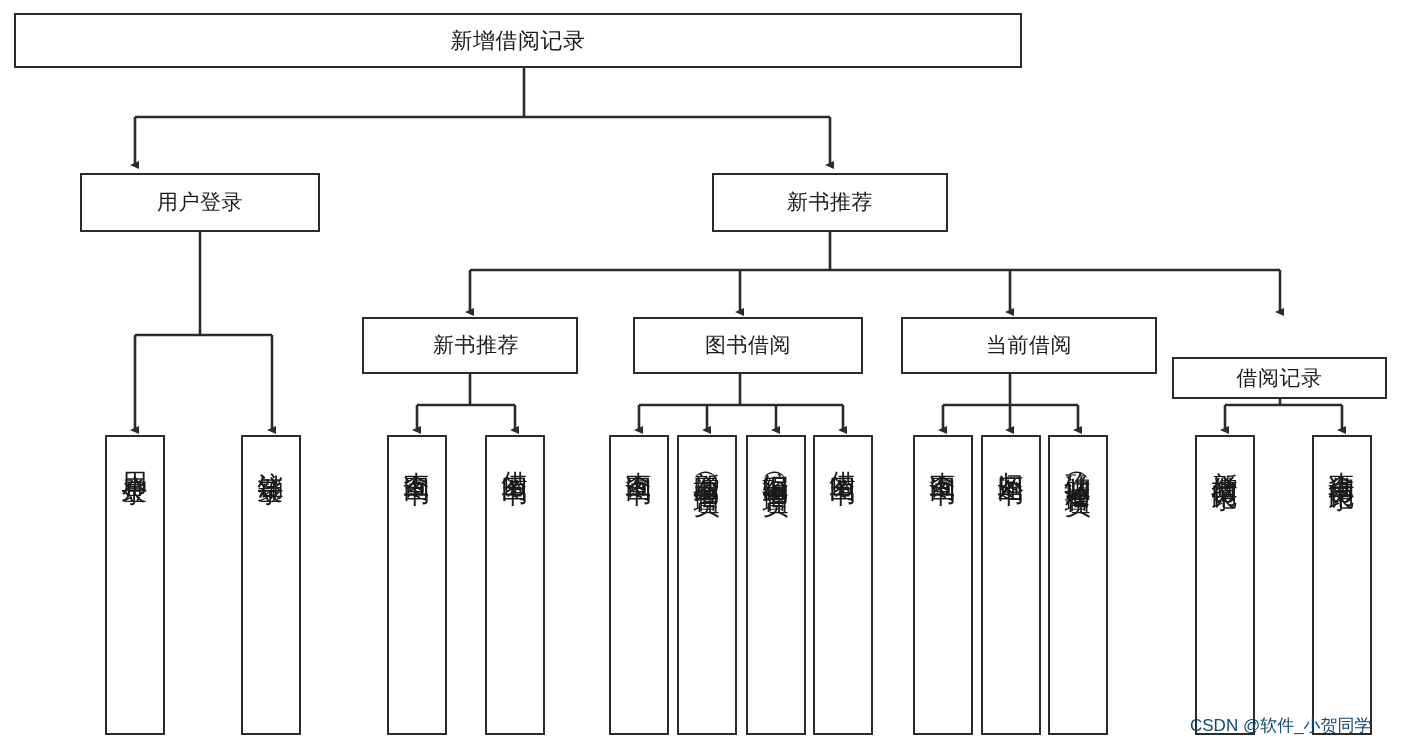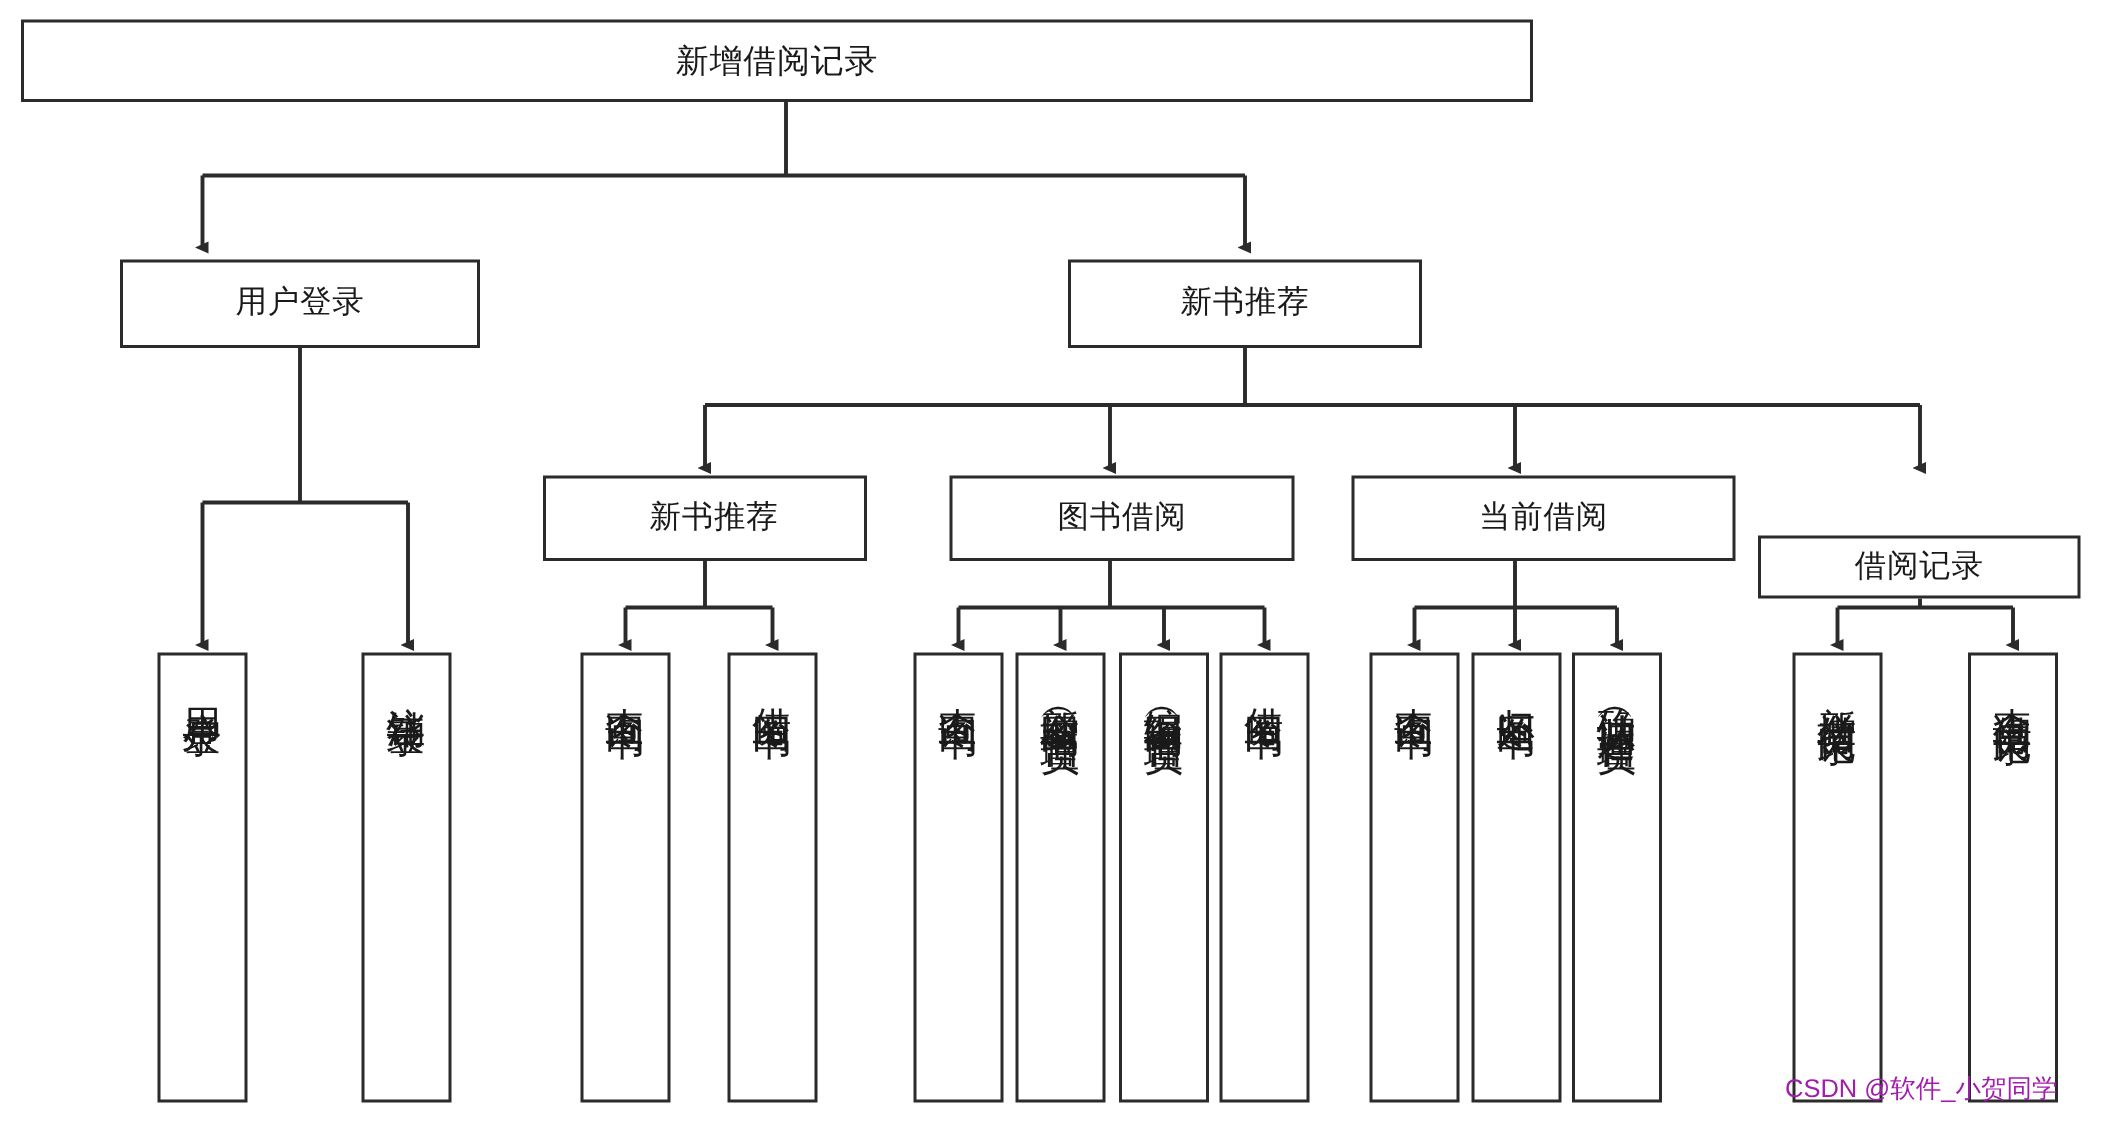--- a/index.html
+++ b/index.html
@@ -63,21 +63,21 @@
     text-orientation: upright;
     font-size: 26px;
     letter-spacing: 3px;
     line-height: 1;
   }
   .watermark {
     position: absolute;
     left: 1190px;
     top: 714px;
     font-size: 17px;
-    color: #a21caf;
+    color: #0c4a6e;
     white-space: nowrap;
     z-index: 3;
   }
 </style>
 </head>
 <body>
 
 <div id="diagram">
 
   <svg id="connectors" viewBox="0 0 1405 747">

